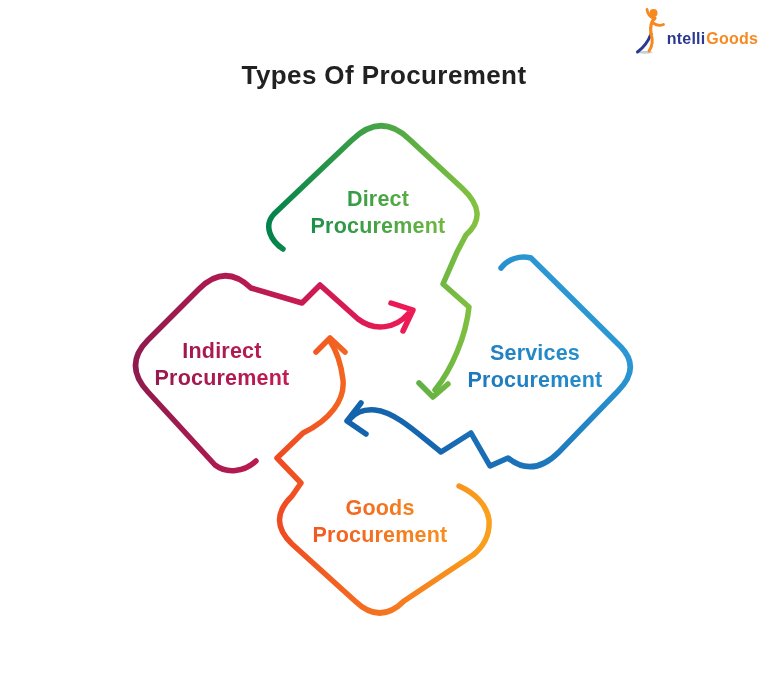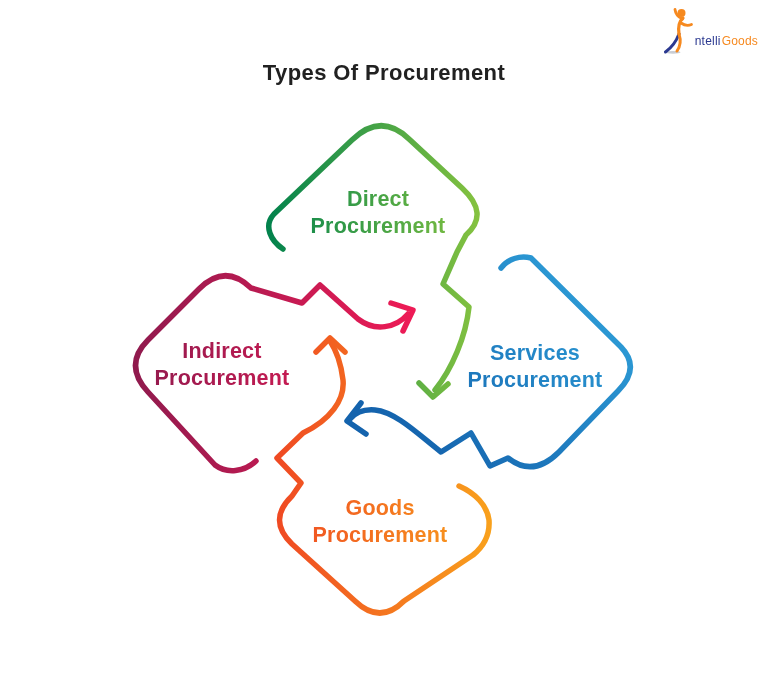--- a/index.html
+++ b/index.html
@@ -7,35 +7,35 @@
     position:relative;
     width:768px;height:673px;
     background:#ffffff;
     overflow:hidden;
     font-family:"Liberation Sans", sans-serif;
   }
   #page-title{
     position:absolute;
     top:60px;left:0;right:0;
     text-align:center;
-    font-size:22px;
+    font-size:26px;
     font-weight:bold;
     letter-spacing:.4px;
     color:#212121;
   }
   #logo{
     position:absolute;
     top:8px;right:10px;
     display:flex;
     align-items:flex-end;
     gap:1px;
   }
   #logo .brand{
-    font-size:12px;
-    font-weight:normal;
+    font-size:16px;
+    font-weight:bold;
     letter-spacing:.2px;
     line-height:1;
     padding-bottom:7px;
   }
   #logo .brand-blue{color:#2b3990;}
   #logo .brand-orange{color:#f6891f;}
   #diagram-svg{position:absolute;top:0;left:0;}
   .node-label{
     font-family:"Liberation Sans", sans-serif;
     font-weight:bold;

